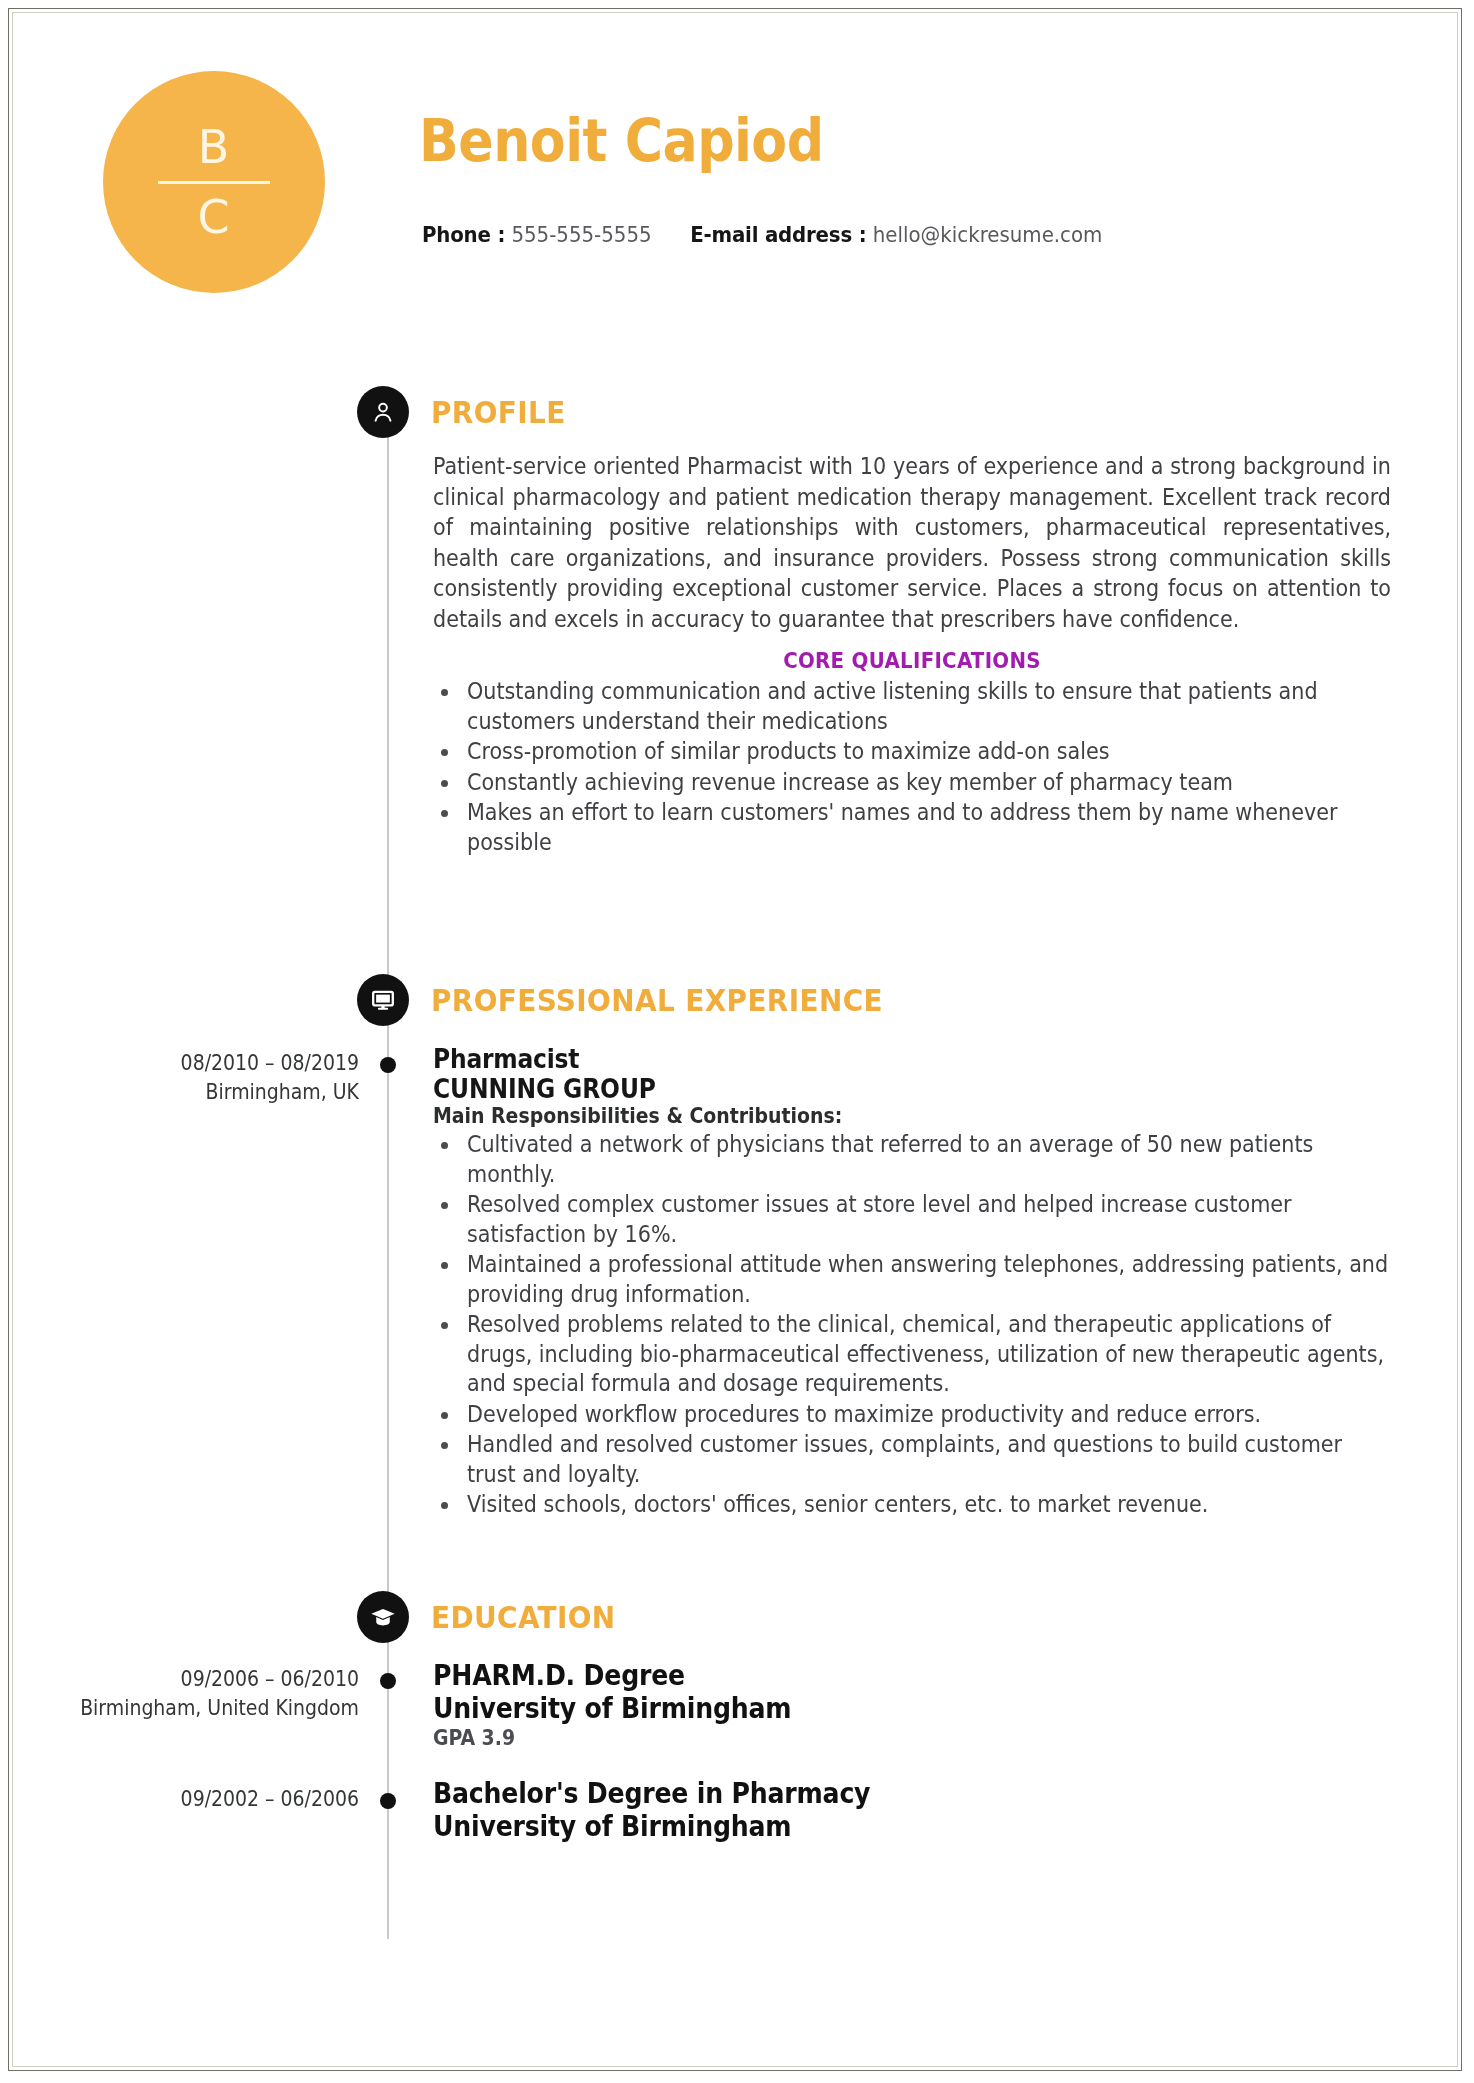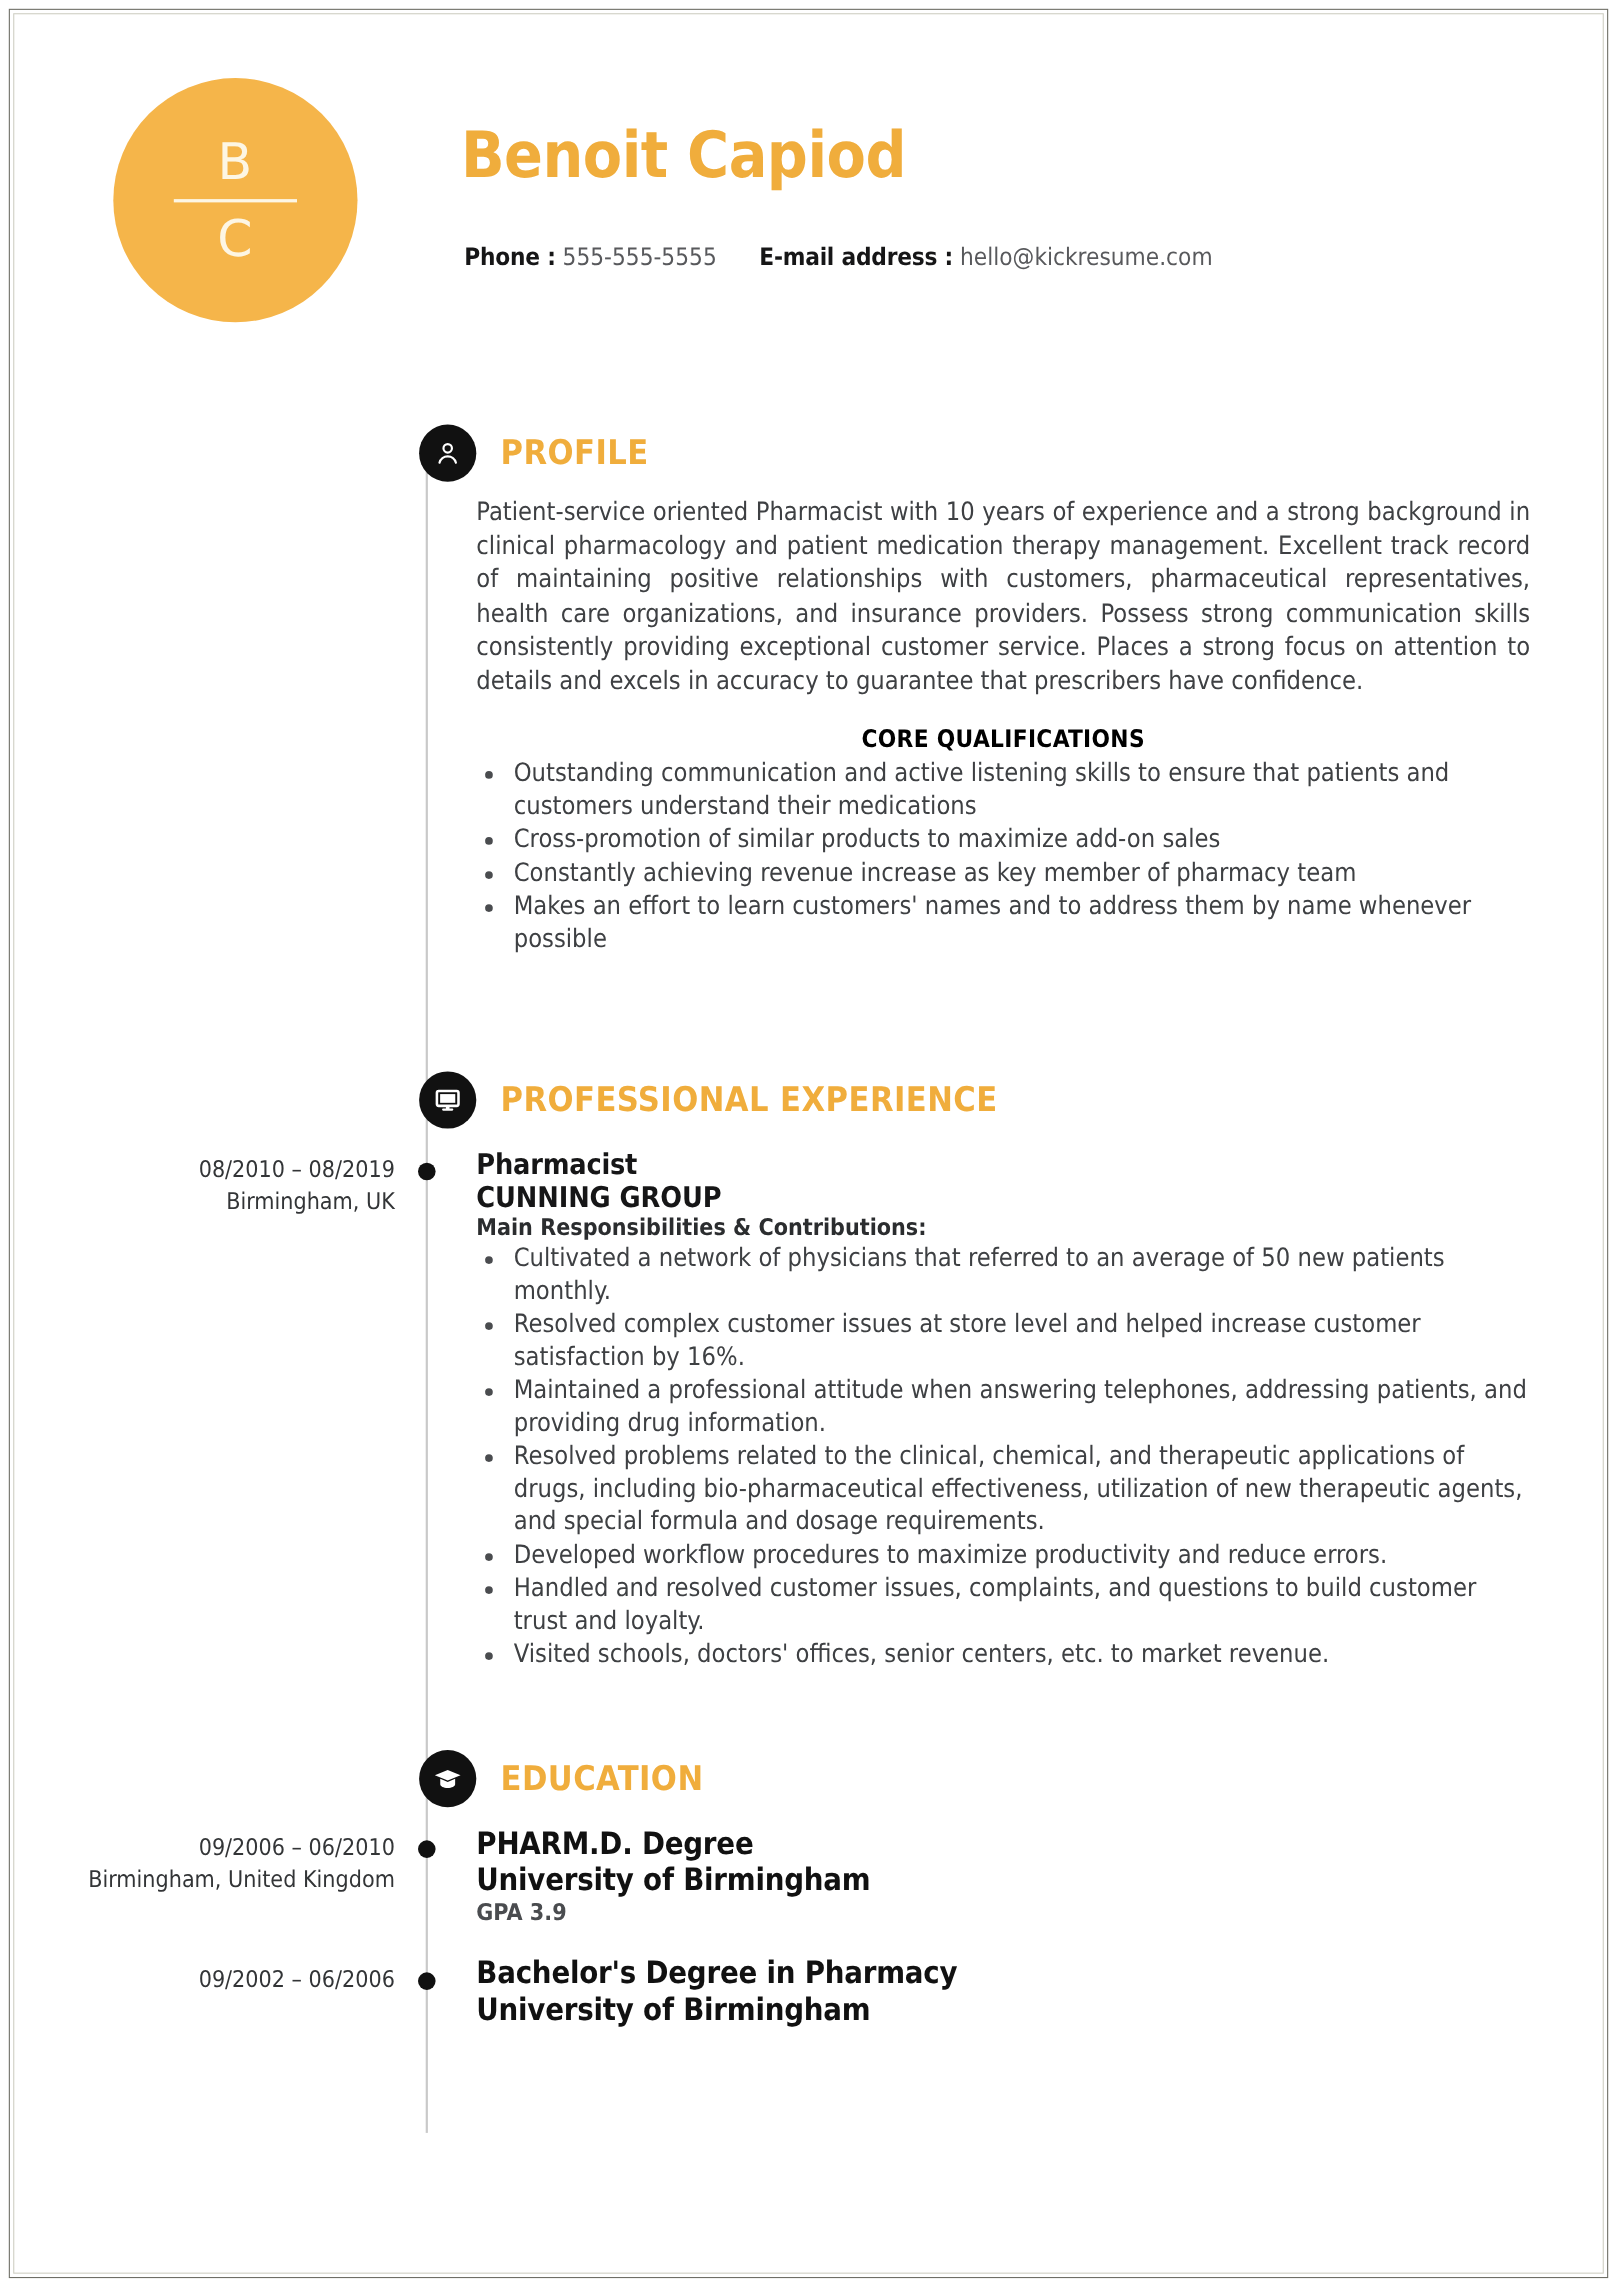--- a/index.html
+++ b/index.html
@@ -105,21 +105,21 @@
     width: 2px;
     height: 1534px;
     background: #c9c9c9;
   }
 
   
   .sec-head {
     position: absolute;
     display: flex;
     align-items: center;
-    left: 372px;
+    left: 348px;
   }
   .sec-dot {
     width: 52px;
     height: 52px;
     border-radius: 50%;
     background: #111111;
     display: flex;
     align-items: center;
     justify-content: center;
     flex: none;
@@ -144,23 +144,23 @@
     font-size: 23px;
     line-height: 30.5px;
     color: #3e4043;
     text-align: justify;
     margin: 0;
   }
   .cq-title {
     text-align: center;
     font-size: 22px;
     font-weight: 700;
-    color: #000000;
+    color: #a21caf;
     letter-spacing: 0.3px;
-    margin: 26px 0 4px 0;
+    margin: 14px 0 4px 0;
     font-family: "DejaVu Sans Condensed", "Liberation Sans", sans-serif;
   }
 
   ul.bul {
     list-style: none;
     margin: 0;
     padding: 0;
   }
   ul.bul li {
     position: relative;

